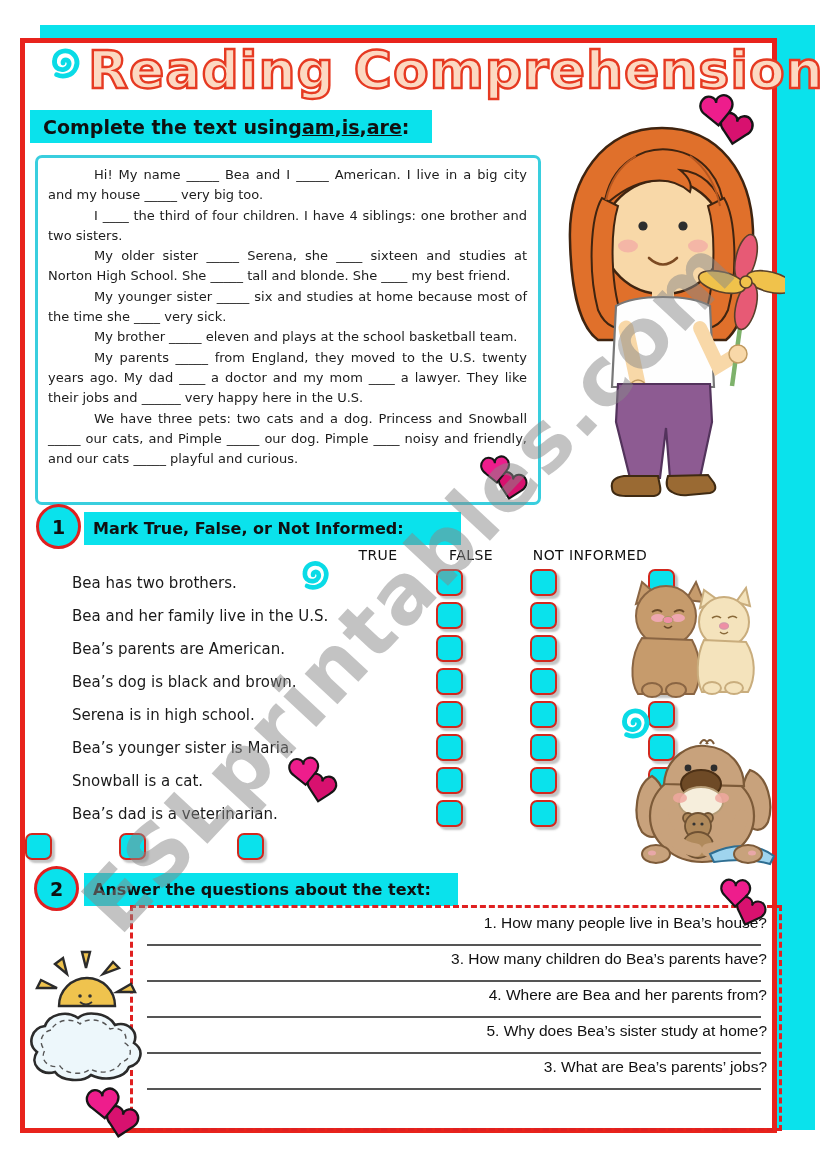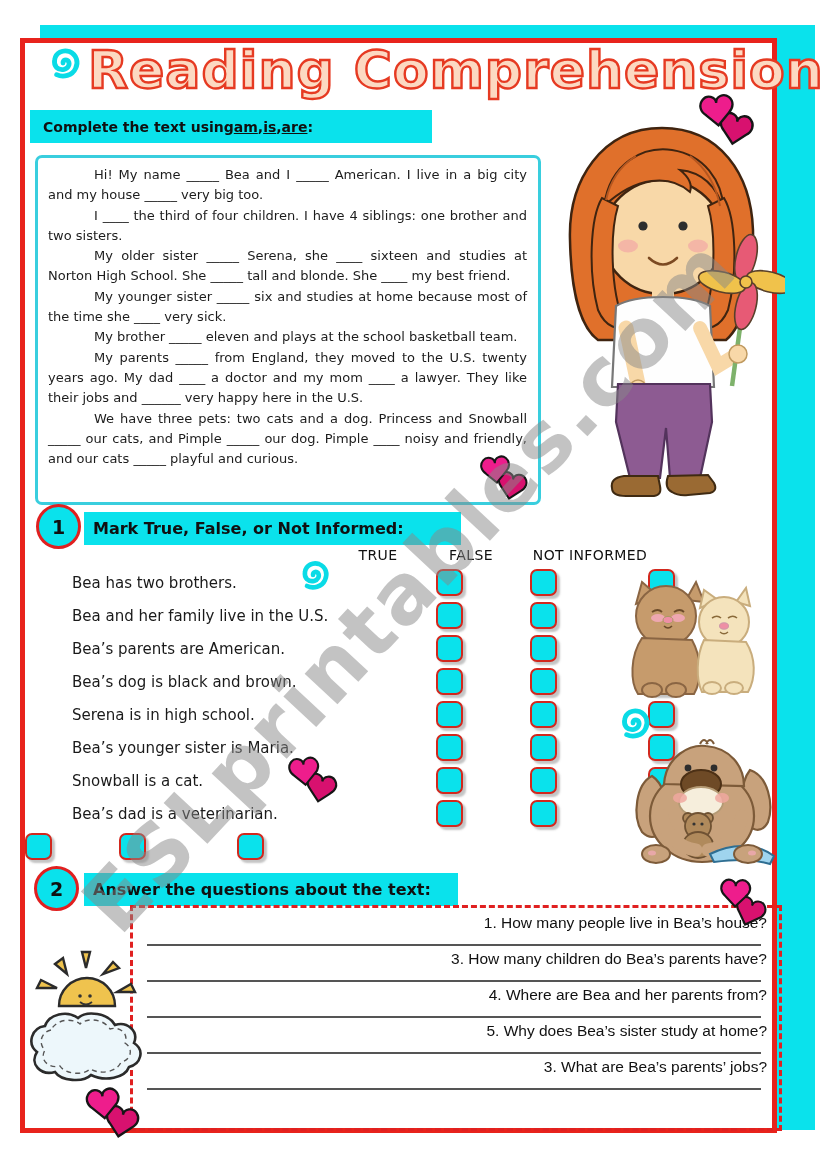--- a/index.html
+++ b/index.html
@@ -6,21 +6,21 @@
     font-family:"DejaVu Sans",sans-serif;position:relative;overflow:hidden;}
   .abs{position:absolute;}
   
   .backdrop{left:40px;top:25px;width:775px;height:1105px;background:#0ae2ec;z-index:0;}
   .page{left:20px;top:38px;width:757px;height:1095px;background:#fff;border:5px solid #e8231c;z-index:1;box-sizing:border-box;}
   
   .title{left:88px;top:40px;width:634px;text-align:center;font-size:52px;font-weight:bold;
     letter-spacing:1px;color:#fcd9c2;-webkit-text-stroke:2.4px #e63a22;z-index:2;white-space:nowrap;}
   
   .instr{left:30px;top:110px;width:402px;height:33px;background:#0ae2ec;z-index:2;display:flex;align-items:center;
-    padding-left:13px;box-sizing:border-box;font-weight:bold;font-size:14px;color:#101010;}
+    padding-left:13px;box-sizing:border-box;font-weight:bold;font-size:19px;color:#101010;}
   .instr .u{text-decoration:underline;}
   .sec-circle{width:45px;height:45px;border-radius:50%;background:#0ae2ec;border:3px solid #e02020;box-sizing:border-box;
     display:flex;align-items:center;justify-content:center;font-weight:bold;font-size:19px;color:#101010;z-index:3;}
   .sec-bar{height:33px;background:#0ae2ec;z-index:2;display:flex;align-items:center;padding-left:9px;
     box-sizing:border-box;font-weight:bold;font-size:16px;color:#101010;}
   
   .passage{left:35px;top:155px;width:506px;height:350px;border:3px solid #39cede;border-radius:7px;
     box-sizing:border-box;padding:7px 11px 0 10px;z-index:2;font-size:13px;line-height:20.3px;
     text-align:justify;color:#1c1c1c;}
   .passage p{margin:0;text-indent:46px;}

